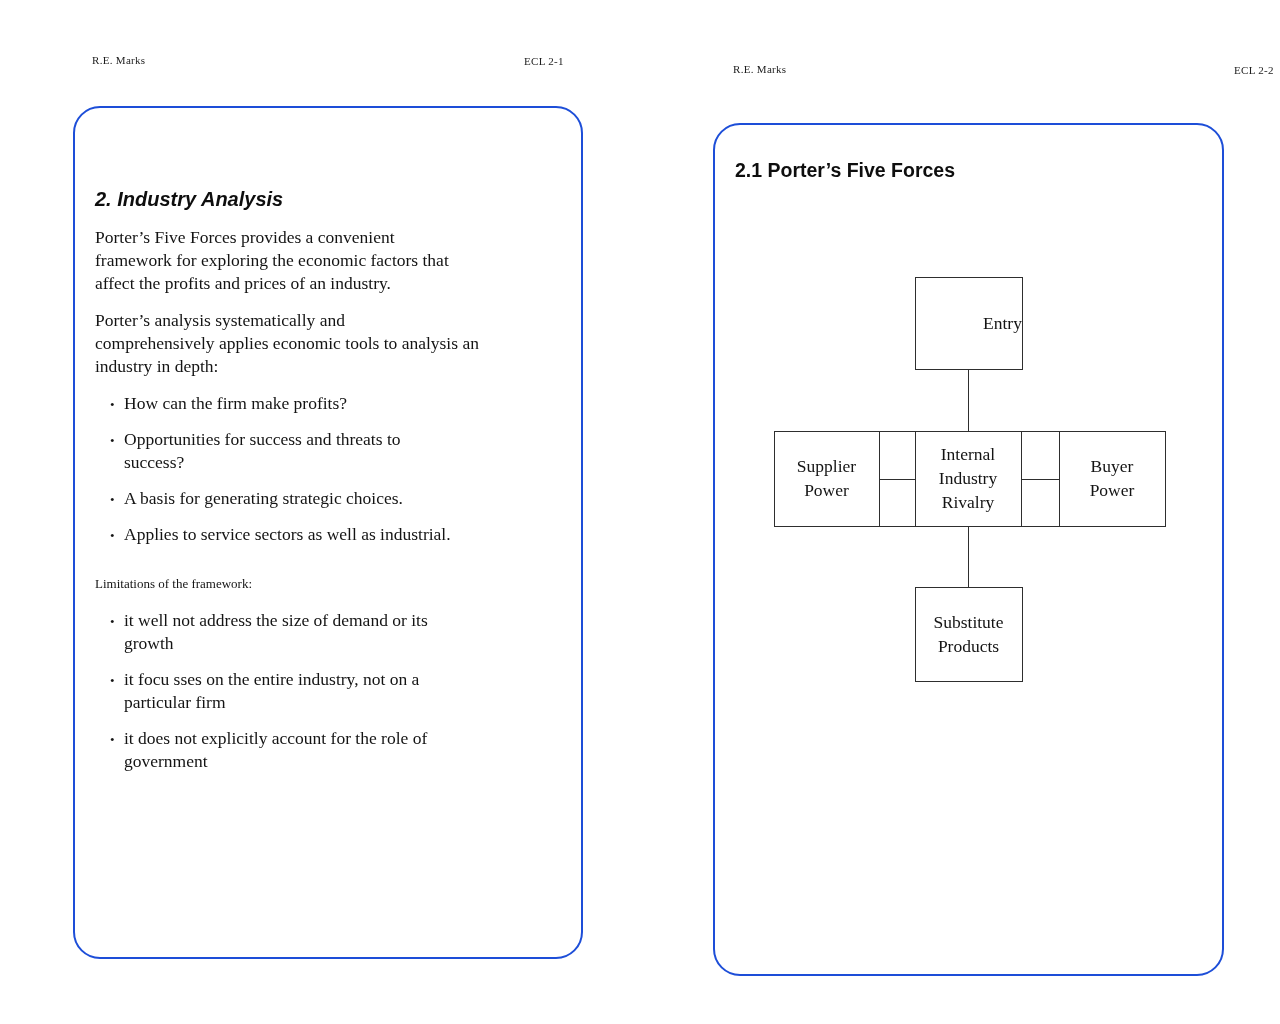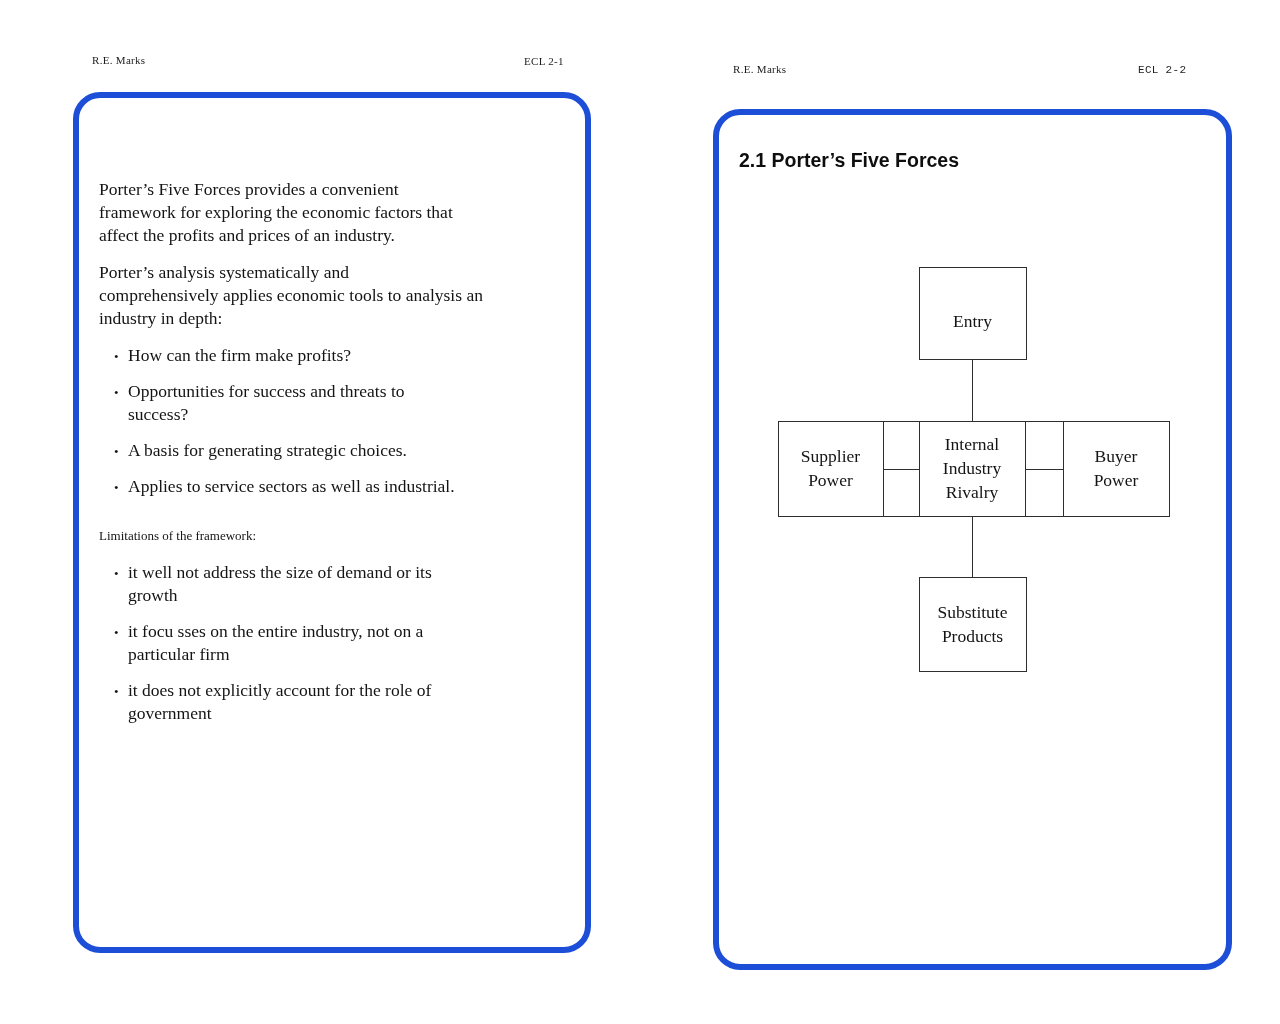--- a/index.html
+++ b/index.html
@@ -22,28 +22,29 @@
     position: absolute;
     font-family: "Liberation Serif", serif;
     font-size: 11px;
     letter-spacing: 0.3px;
     color: #1d1d1d;
     white-space: nowrap;
   }
   .rh-author-left { left: 92px;  top: 54px; }
   .rh-code-left   { left: 524px; top: 55px; }
   .rh-author-right{ left: 733px; top: 63px; }
-  .rh-code-right  { left: 1138px;top: 64px; font-family: Liberation Mono, monospace; }
+  .rh-code-right  { left: 1234px;top: 64px; }
 
   
   .frame {
     position: absolute;
     background: #ffffff;
-    border: 6px solid #1d4ed8;
+    border: 2px solid #1d4ed8;
     border-radius: 27px;
+    margin-top: 14px;
   }
   .frame-left  { left: 73px;  top: 92px;  width: 506px; height: 849px; }
   .frame-right { left: 713px; top: 109px; width: 507px; height: 849px; }
 
   
   .left-content {
     position: absolute;
     left: 20px;
     top: 80px;
     width: 452px;
@@ -107,39 +108,40 @@
     top: 0;
   }
   .node-label {
     position: absolute;
     text-align: center;
     font-size: 17.5px;
     line-height: 24px;
     white-space: pre-line;
     color: #141414;
   }
-  .lbl-entry      { left: 200px; top: 194px; width: 107px; }
+  .lbl-entry      { left: 200px; top: 186px; width: 107px; padding-left: 34px; }
   .lbl-supplier   { left: 59px;  top: 329px; width: 105px; }
   .lbl-internal   { left: 200px; top: 317px; width: 106px; }
   .lbl-buyer      { left: 344px; top: 329px; width: 106px; }
   .lbl-substitute { left: 200px; top: 485px; width: 107px; }
 </style>
 </head>
 <body>
 
 <div class="canvas">
 
   <span class="runhead rh-author-left">R.E. Marks</span>
   <span class="runhead rh-code-left">ECL 2-1</span>
   <span class="runhead rh-author-right">R.E. Marks</span>
   <span class="runhead rh-code-right">ECL 2-2</span>
 
   <div class="frame frame-left">
     <div class="left-content">
 
+      <h1 class="slide-title-italic">2. Industry Analysis</h1>
 
       <p class="body-par">Porter’s Five Forces provides a convenient
 framework for exploring the economic factors that
 affect the profits and prices of an industry.</p>
 
       <p class="body-par">Porter’s analysis systematically and
 comprehensively applies economic tools to analysis an
 industry in depth:</p>
 
       <ul class="bullets">

